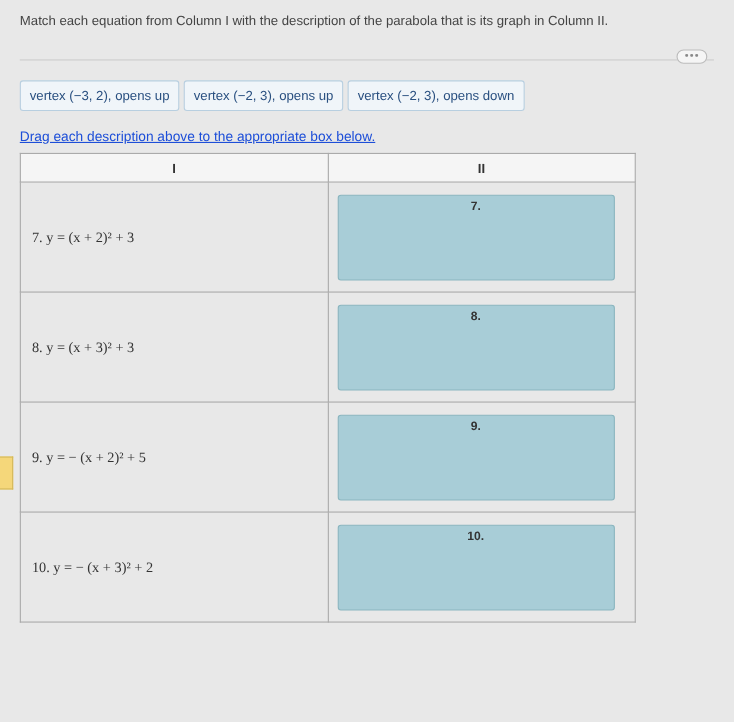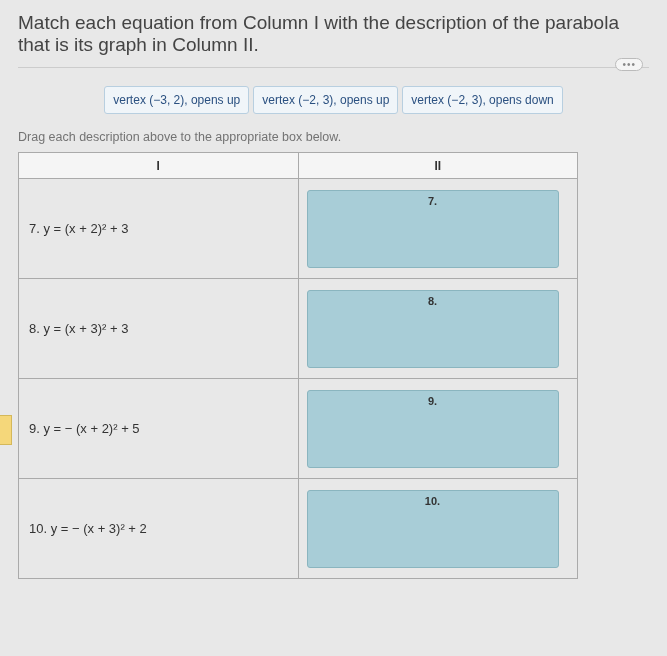--- a/index.html
+++ b/index.html
@@ -13,22 +13,22 @@
       width: 667px;
       height: 656px;
       overflow: hidden;
       font-size: 13px;
       color: #333;
     }
     .container {
       padding: 12px 18px;
     }
     .instructions {
-      margin-bottom: 11px;
-      font-size: 19px;
+      margin-bottom: 28px;
+      font-size: 12px;
       color: #444;
     }
     .hr-line {
       border: none;
       border-top: 1px solid #ccc;
       margin-bottom: 18px;
     }
     .more-indicator {
       float: right;
       margin-top: -28px;
@@ -39,36 +39,36 @@
       font-size: 10px;
       color: #888;
       background: #f5f5f5;
       letter-spacing: 1px;
     }
     .options-row {
       display: flex;
       gap: 4px;
       margin-bottom: 16px;
       flex-wrap: wrap;
-      justify-content: center;
     }
     .option-chip {
       background: #f0f5f9;
       border: 1px solid #b8cfe0;
       border-radius: 3px;
       padding: 6px 8px;
       font-size: 12px;
       color: #2a5080;
       cursor: move;
       white-space: nowrap;
     }
     .sub-instructions {
       margin-bottom: 8px;
       font-size: 12.5px;
-      color: #737373;
+      color: #1d4ed8;
+      text-decoration: underline;
     }
     .match-table {
       border-collapse: collapse;
       width: 560px;
     }
     .match-table th {
       border: 1px solid #aaa;
       background: #f5f5f5;
       font-weight: bold;
       font-size: 12px;
@@ -79,20 +79,21 @@
     .match-table td {
       border: 1px solid #aaa;
       vertical-align: middle;
       height: 100px;
     }
     .col-equation {
       width: 50%;
       padding: 8px 10px;
       font-size: 13px;
       color: #333;
+      font-family: Liberation Serif, serif;
     }
     .col-drop {
       width: 50%;
       padding: 8px;
       position: relative;
     }
     .drop-zone {
       background: #a8cdd7;
       border: 1px solid #8ab5bf;
       border-radius: 3px;

